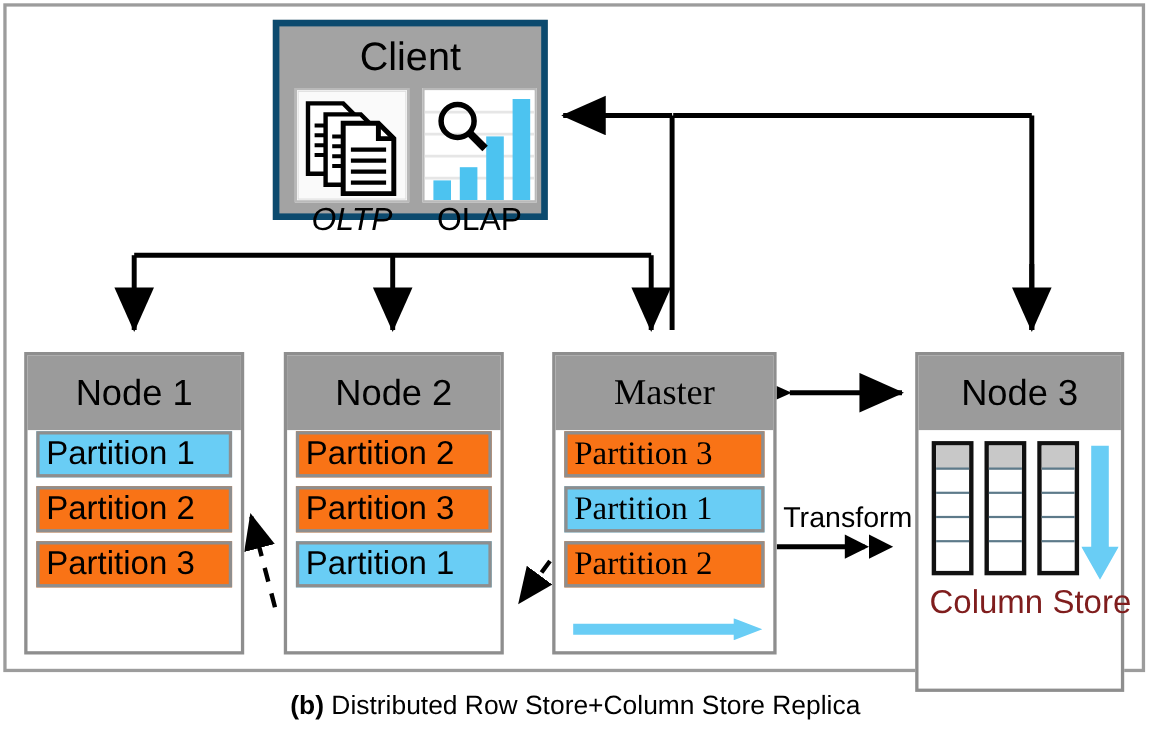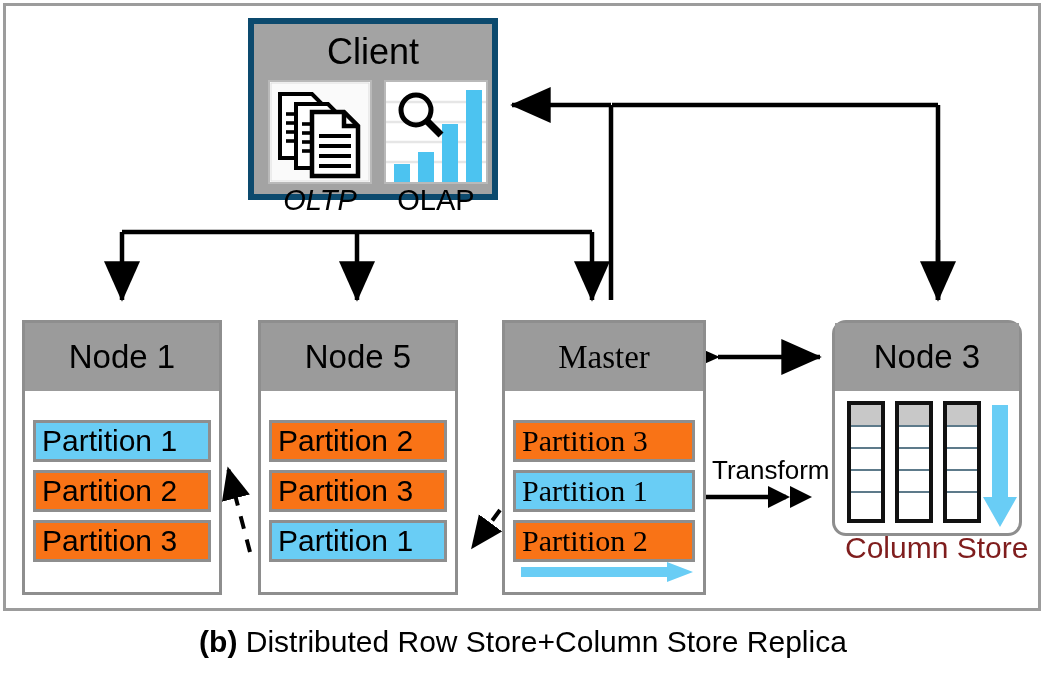--- a/index.html
+++ b/index.html
@@ -36,32 +36,32 @@
   .olap-caption{left:130px;}
 
   
   .node{
     position:absolute;border:3px solid #8e8e8e;box-sizing:border-box;background:#fff;
   }
   .node-header{
     height:68px;background:#9b9b9b;display:flex;align-items:center;justify-content:center;
     color:#000000;font-size:33px;
   }
-  .node-body{padding:18px 8px 8px 8px;margin-top:11px;}
+  .node-body{padding:1px 8px 8px 8px;}
   .partition{
     height:42px;margin-bottom:8px;border:3px solid #8e8e8e;box-sizing:border-box;
     background:#f97316;display:flex;align-items:center;padding-left:6px;
     font-size:30px;color:#000;
   }
   .partition.hl{background:#69cdf5;}
 
   .node1{left:22px;top:320px;width:200px;height:275px;}
   .node2{left:258px;top:320px;width:200px;height:275px;}
   .master{left:502px;top:320px;width:204px;height:275px;font-family:Liberation Serif, serif;}
-  .node3{left:832px;top:320px;width:190px;height:216px;border-radius:14px;}
+  .node3{left:832px;top:320px;width:190px;height:309px;}
 
   
   .flow-arrow{position:absolute;left:16px;bottom:10px;width:172px;height:20px;}
 
   
   .colstore-wrap{position:absolute;left:8px;top:78px;width:174px;height:194px;}
   .col{
     position:absolute;top:0;width:38px;height:122px;border:4px solid #111;
     box-sizing:border-box;background:#fff;
   }
@@ -74,21 +74,21 @@
     position:absolute;left:2px;top:130px;width:180px;font-size:30px;color:#7f1d1d;
     white-space:nowrap;
   }
 
   
   #wires{position:absolute;left:0;top:0;width:1046px;height:681px;pointer-events:none;}
 
   
   .caption{
     position:absolute;left:0;top:620px;width:1046px;text-align:center;
-    font-size:30px;color:#000;line-height:44px;
+    font-size:24px;color:#000;line-height:44px;
   }
   .caption b{font-weight:bold;}
 
   .transform-label{
     position:absolute;left:712px;top:455px;font-size:26px;color:#000;white-space:nowrap;
   }
 </style>
 </head>
 <body>
 
@@ -211,21 +211,21 @@
   <div class="node node1">
     <div class="node-header">Node 1</div>
     <div class="node-body">
       <div class="partition hl">Partition 1</div>
       <div class="partition">Partition 2</div>
       <div class="partition">Partition 3</div>
     </div>
   </div>
 
   <div class="node node2">
-    <div class="node-header">Node 5</div>
+    <div class="node-header">Node 2</div>
     <div class="node-body">
       <div class="partition">Partition 2</div>
       <div class="partition">Partition 3</div>
       <div class="partition hl">Partition 1</div>
     </div>
   </div>
 
   <div class="node master">
     <div class="node-header">Master</div>
     <div class="node-body">

